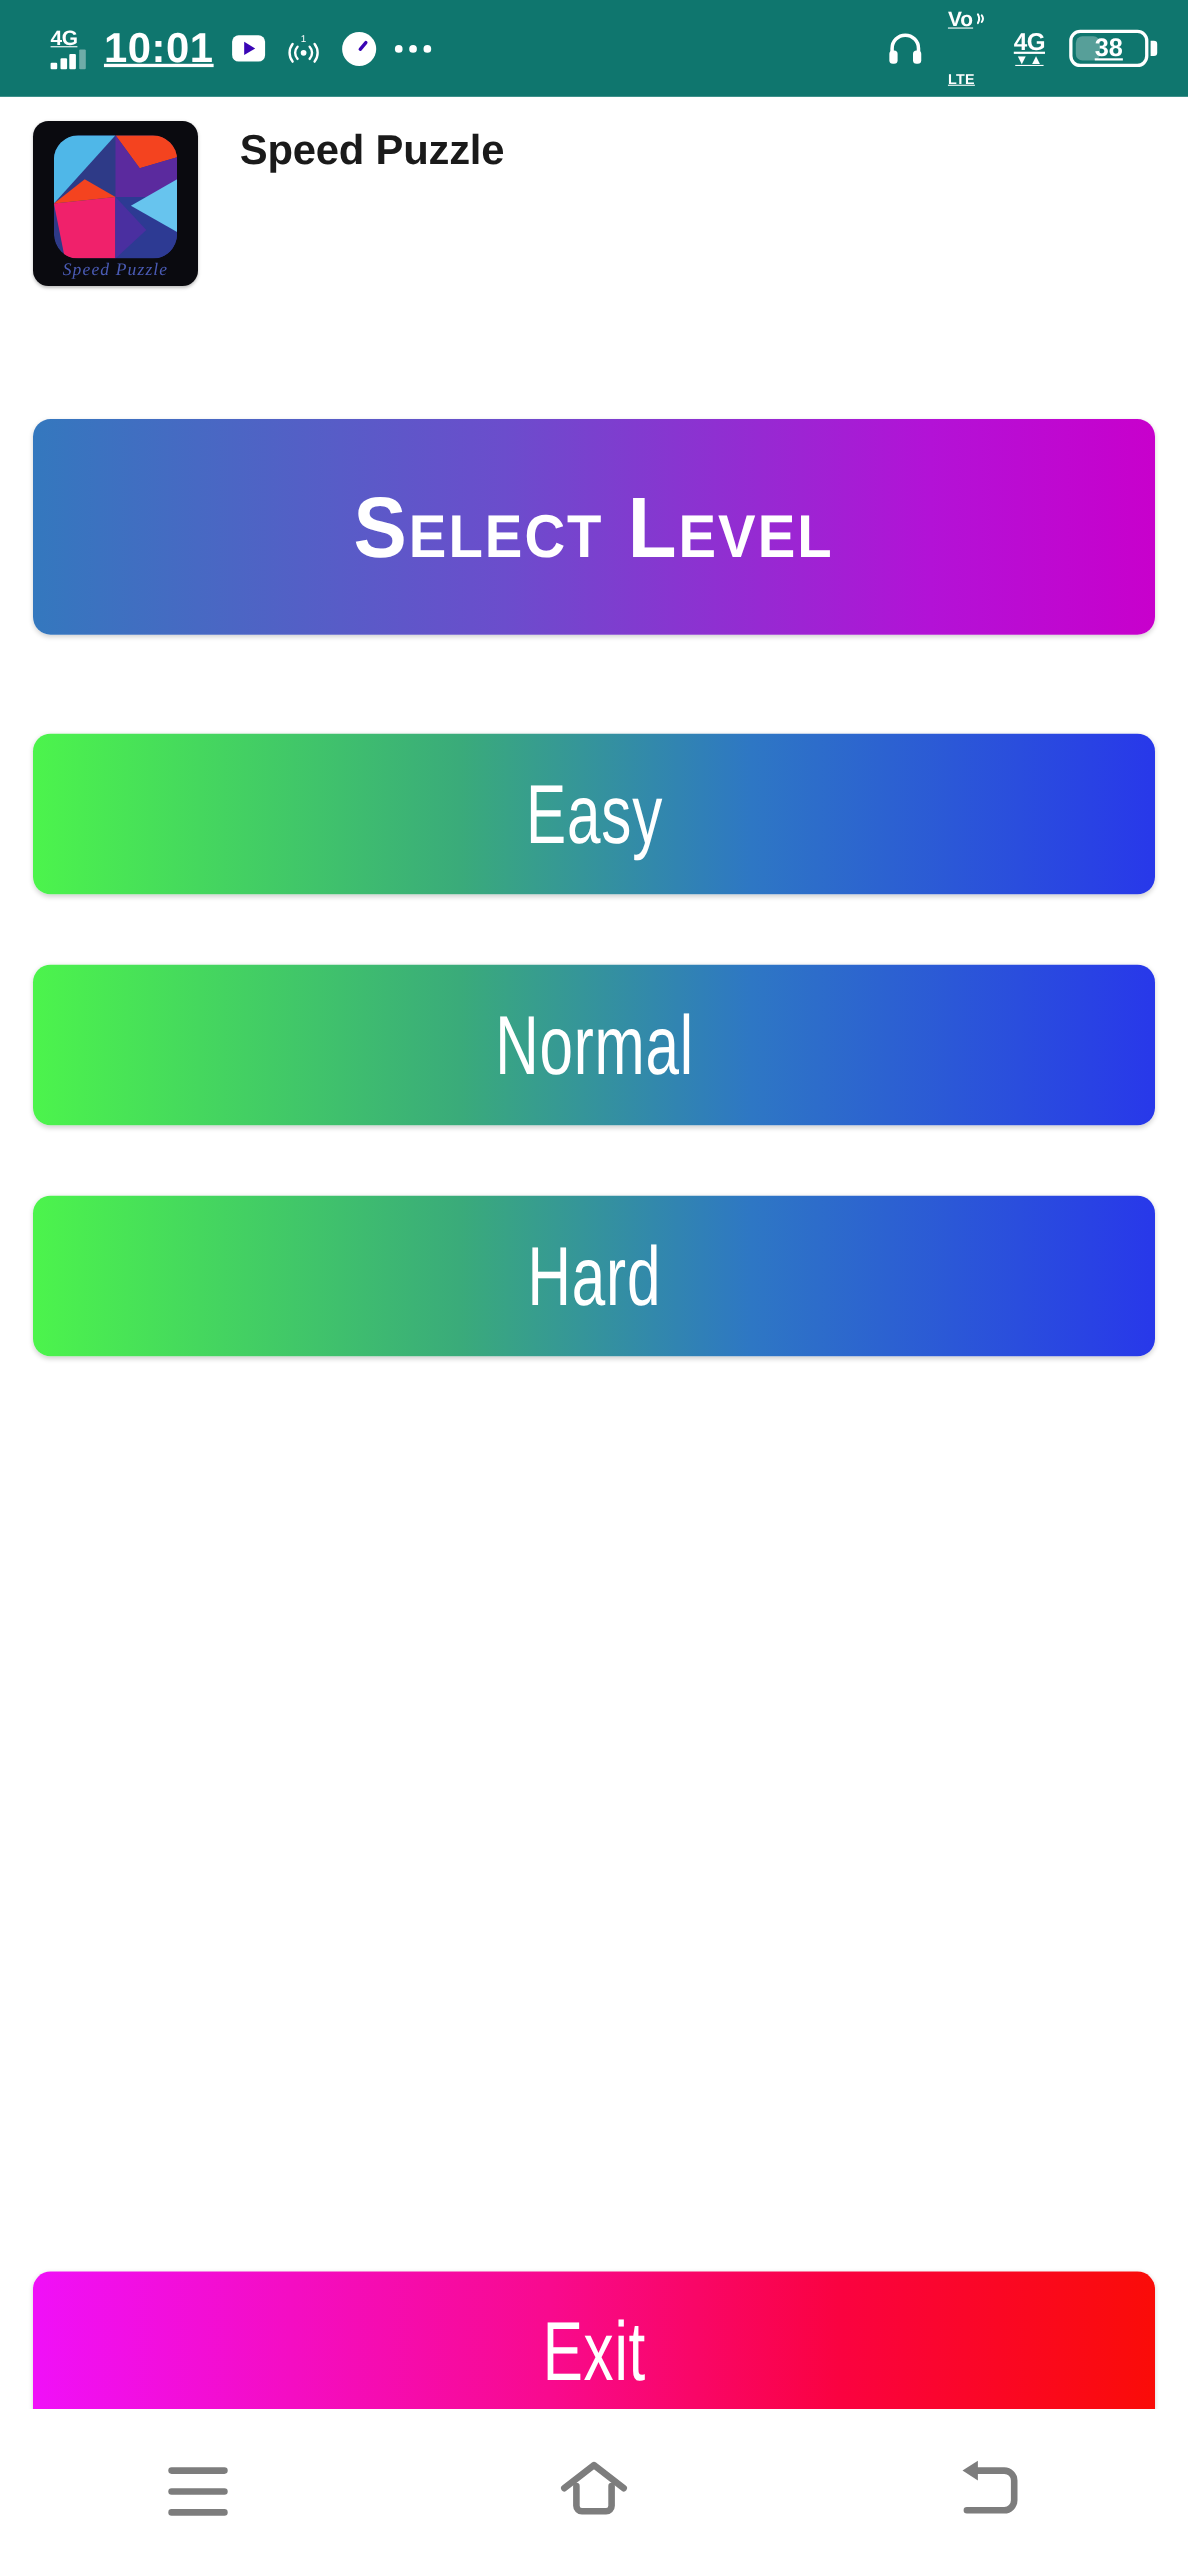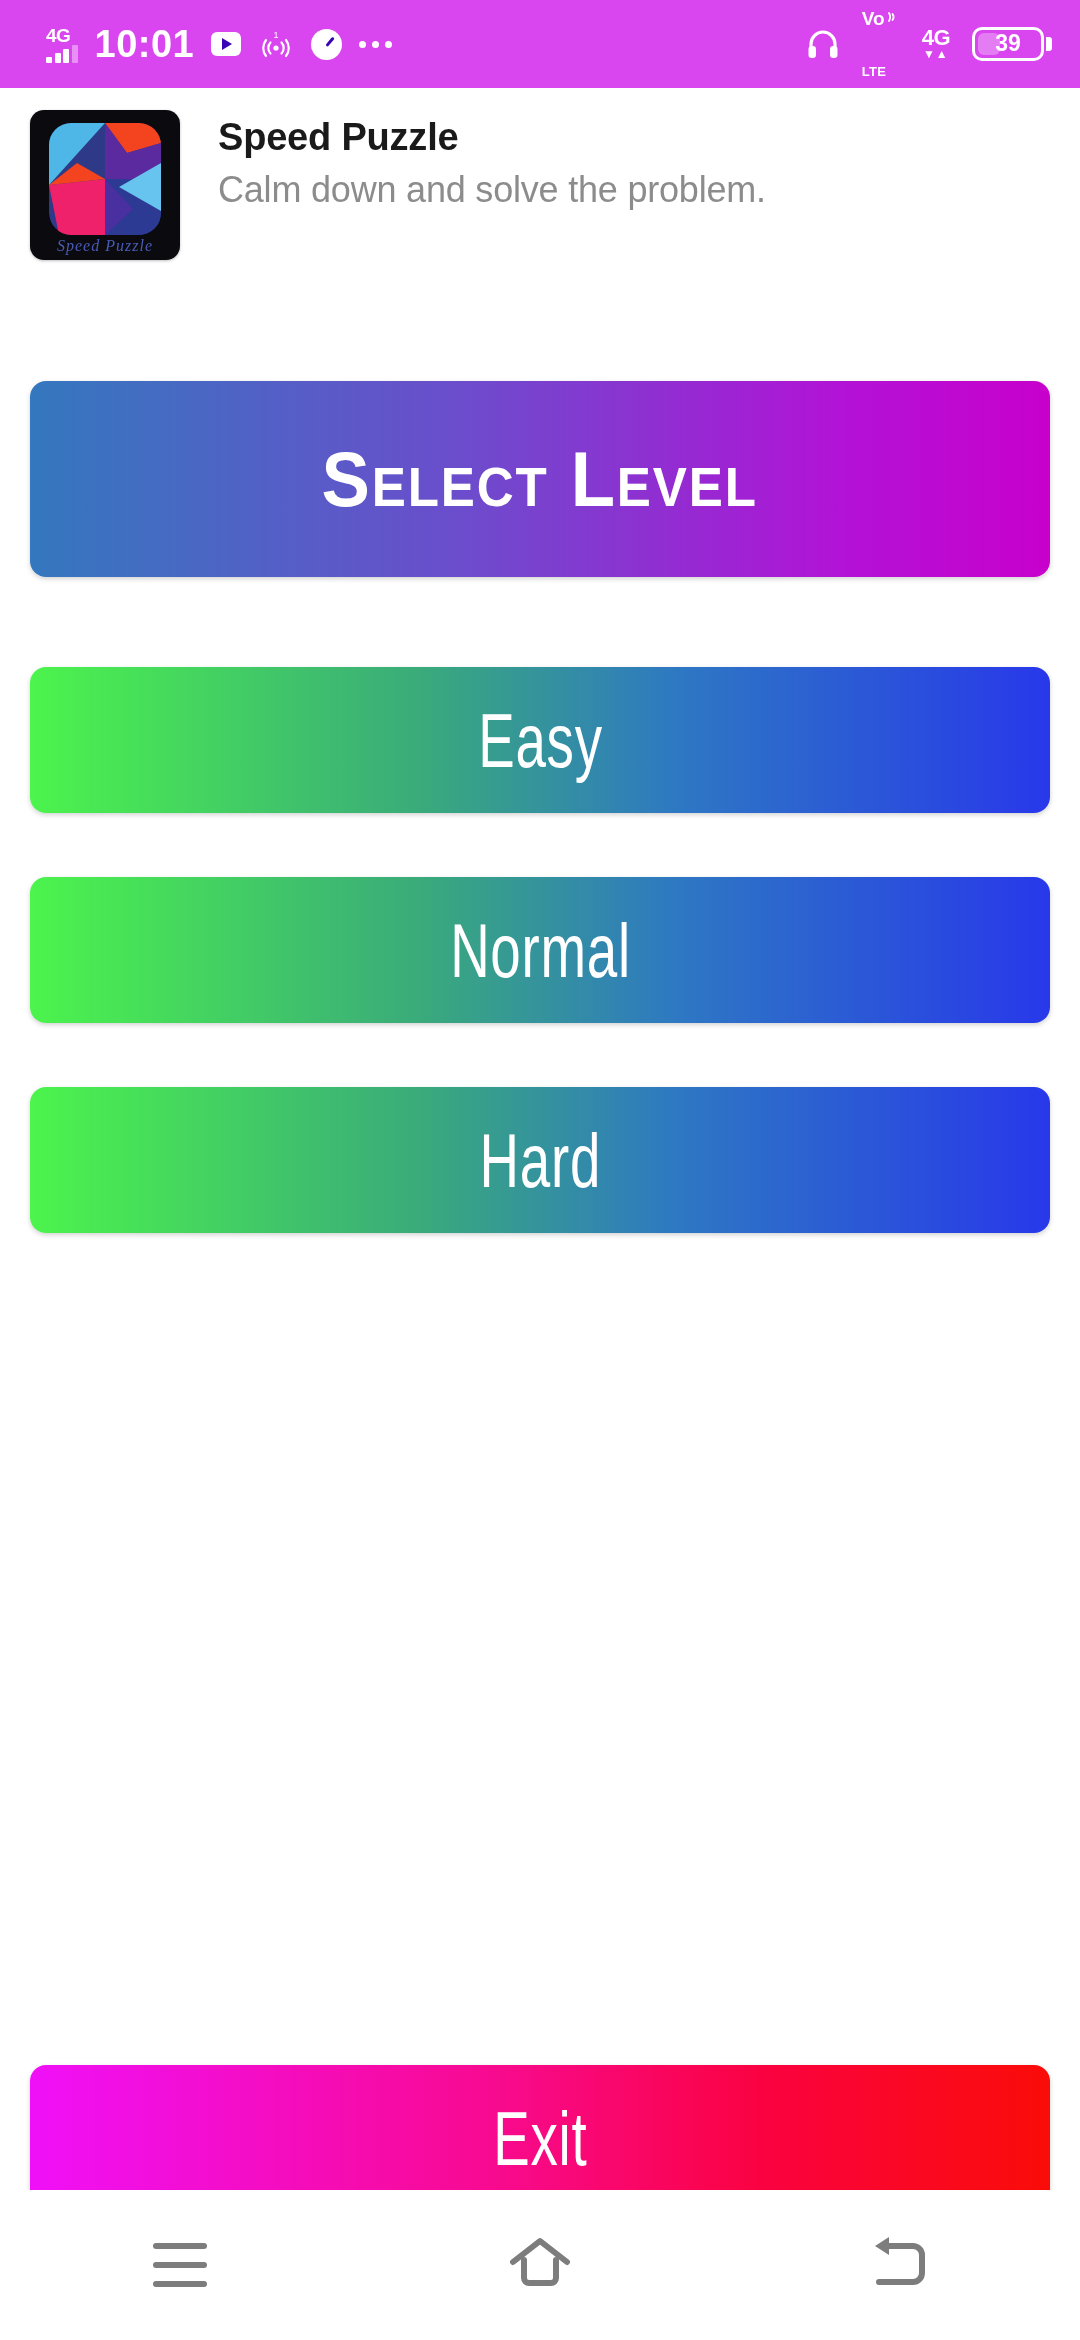--- a/index.html
+++ b/index.html
@@ -8,25 +8,26 @@
     font-family:"Liberation Sans", sans-serif;
     background:#ffffff;
     overflow:hidden;
     position:relative;
   }
 
   
   #status-bar {
     position:absolute; top:0; left:0;
     width:1080px; height:88px;
-    background:#d946ef;
+    background:#0f766e;
     display:flex; align-items:center;
     justify-content:space-between;
     padding:0 28px 0 46px;
     color:#ffffff;
+    text-decoration:underline;
   }
   .sb-left, .sb-right { display:flex; align-items:center; }
   .sb-left { gap:17px; }
   .sb-right { gap:22px;justify-content:center; }
 
   
   .signal { display:flex; flex-direction:column; align-items:flex-start; line-height:1; }
   .signal-label { font-size:19px; font-weight:bold; letter-spacing:-.5px; margin-bottom:1px; }
   .bars { display:flex; align-items:flex-end; gap:2.5px; height:17px; }
   .bars i { display:block; width:6px; background:#ffffff; border-radius:1px; }
@@ -230,21 +231,21 @@
     </span>
 
     <span class="fourg-arrows">
       <span class="l1">4G</span>
       <span class="l2">▼▲</span>
     </span>
 
     <span class="battery">
       <span class="battery-body">
         <span class="battery-fill"></span>
-        <span class="battery-text">39</span>
+        <span class="battery-text">38</span>
       </span>
       <span class="battery-cap"></span>
     </span>
   </div>
 </div>
 
 <div id="app-header">
 
   <div id="app-icon">
     <div class="icon-art">
@@ -259,21 +260,20 @@
         <polygon points="0,62 28,40 56,56" fill="#f4431f"></polygon>
         <polygon points="56,56 84,86 56,112" fill="#4a2fa0"></polygon>
       </svg>
     </div>
     <div class="icon-cap t1">Speed Puzzle</div>
 
   </div>
 
   <div id="app-text">
     <div id="app-title">Speed Puzzle</div>
-    <div id="app-subtitle">Calm down and solve the problem.</div>
   </div>
 </div>
 
 <div class="btn" id="btn-select-level">
   <span class="lbl">Select Level</span>
 </div>
 
 <div class="btn btn-level" id="btn-easy">
   <span class="lbl">Easy</span>
 </div>

